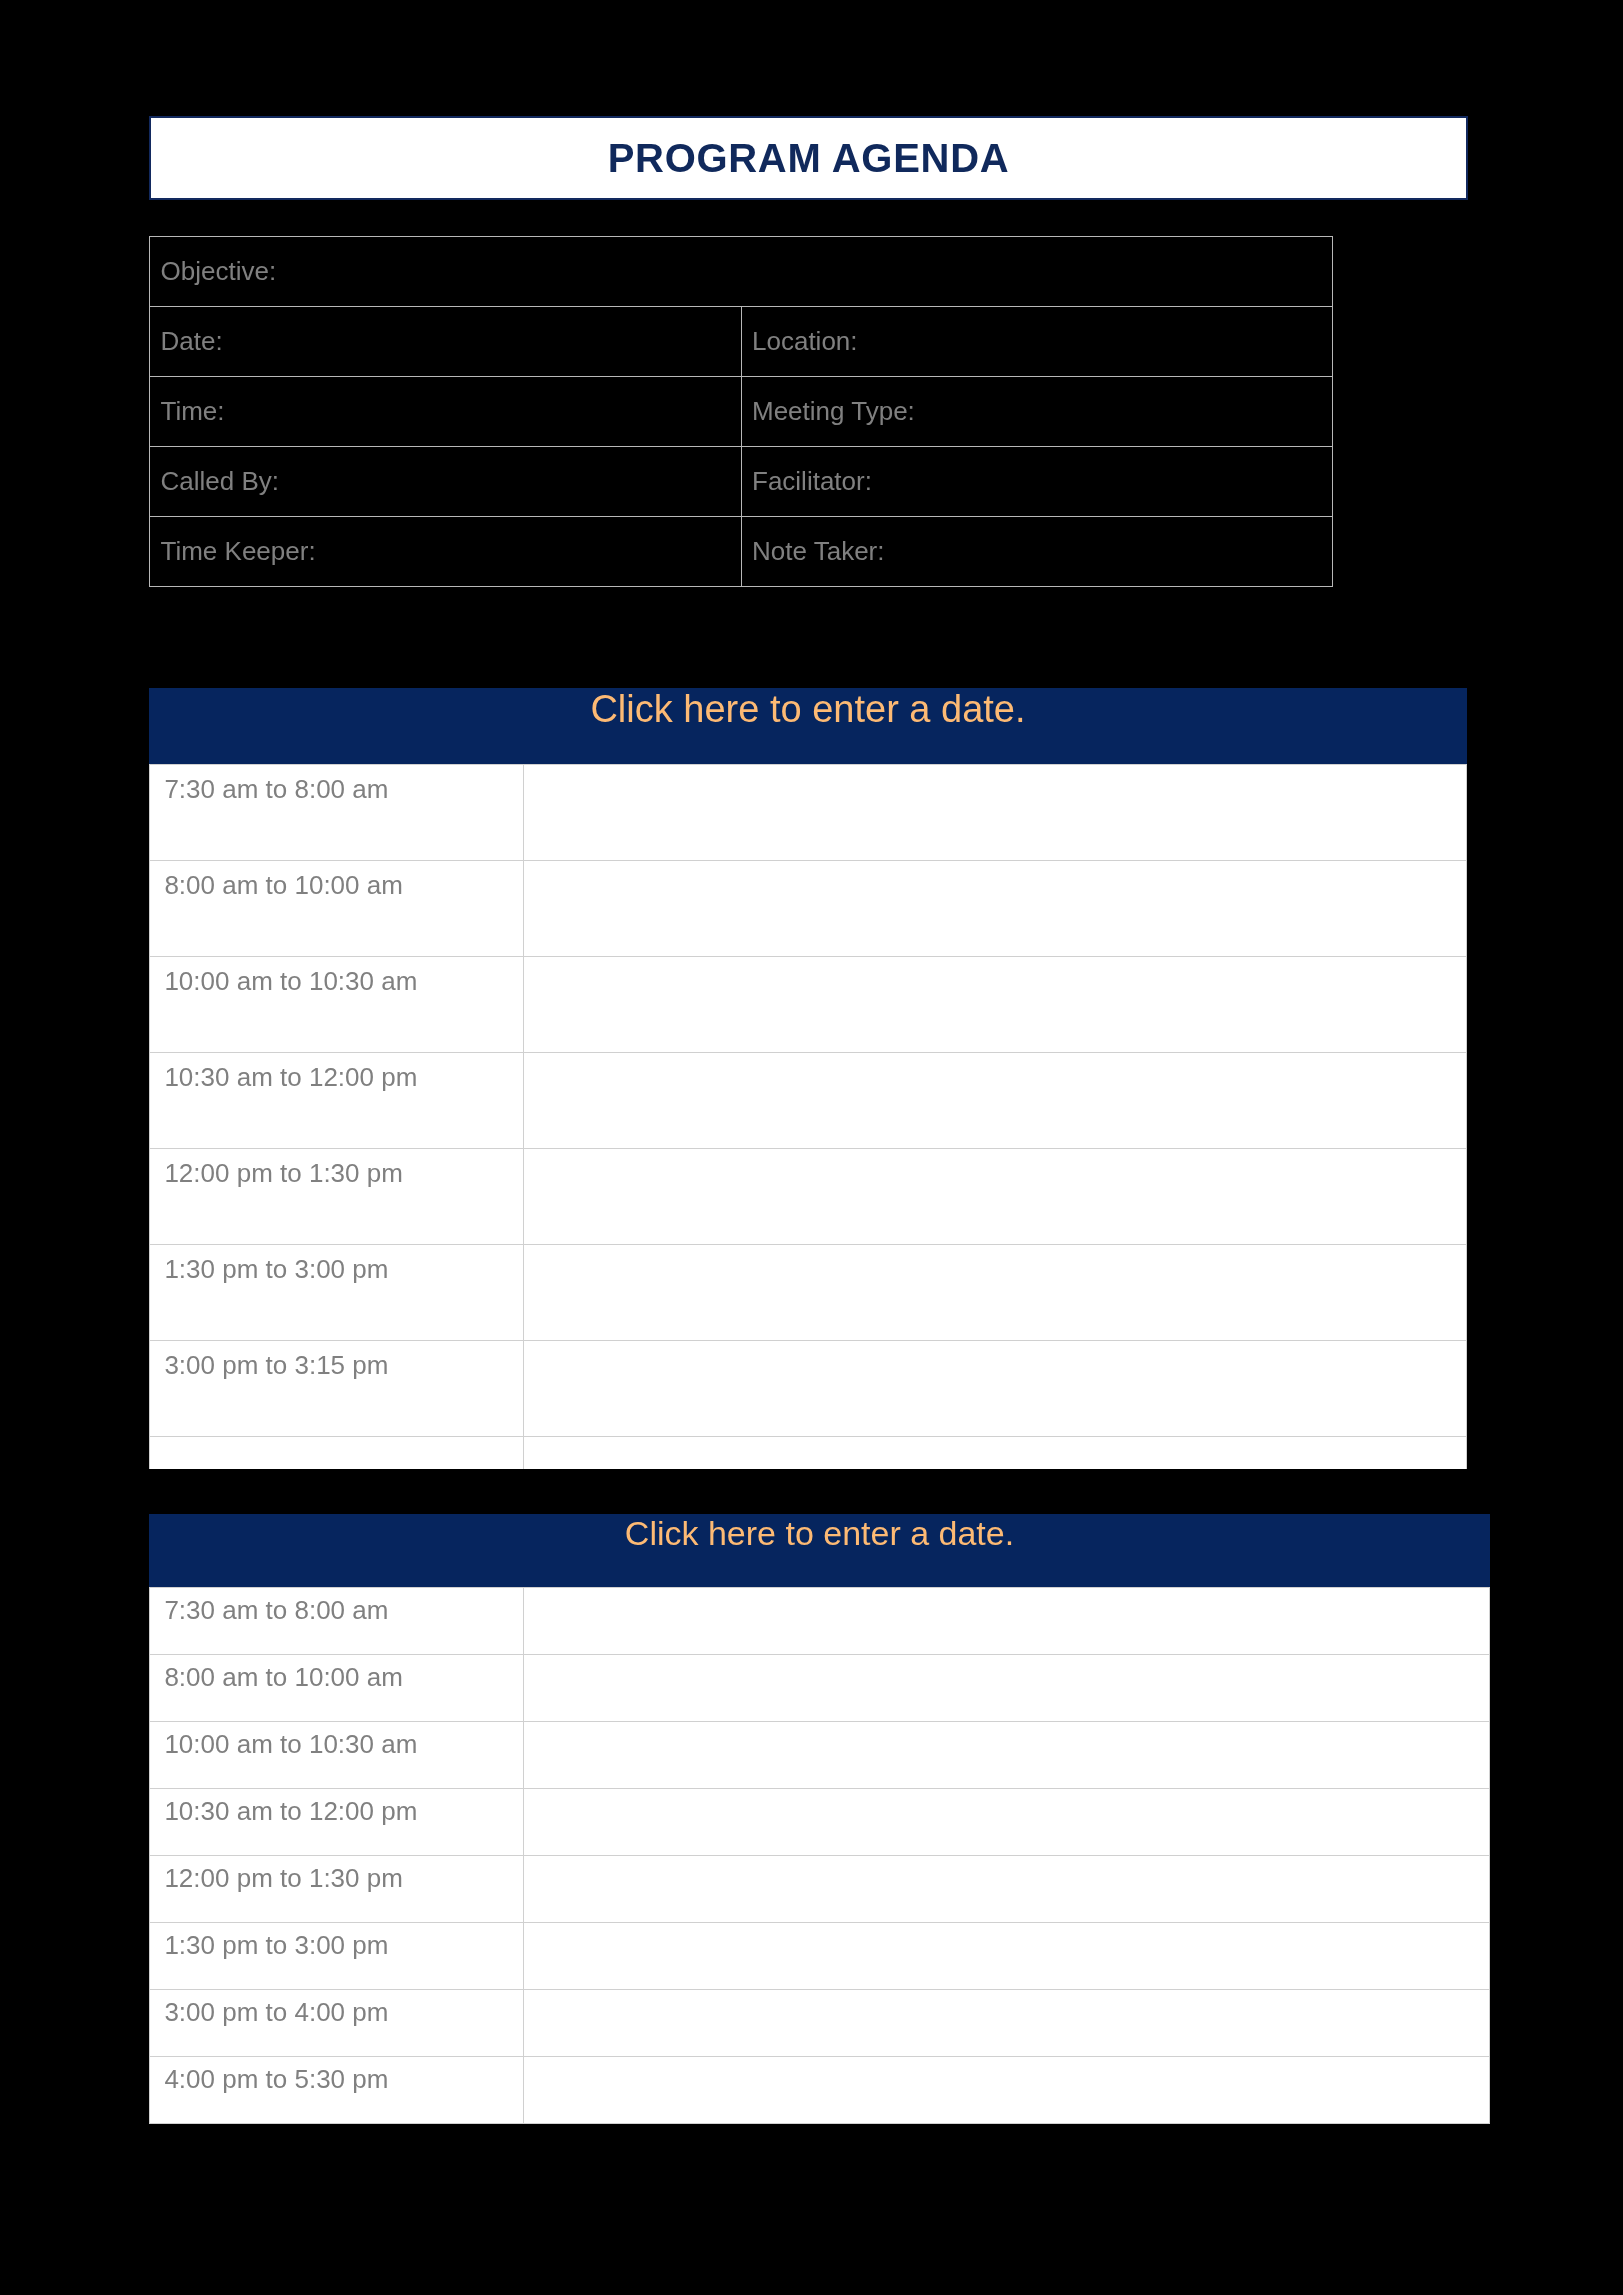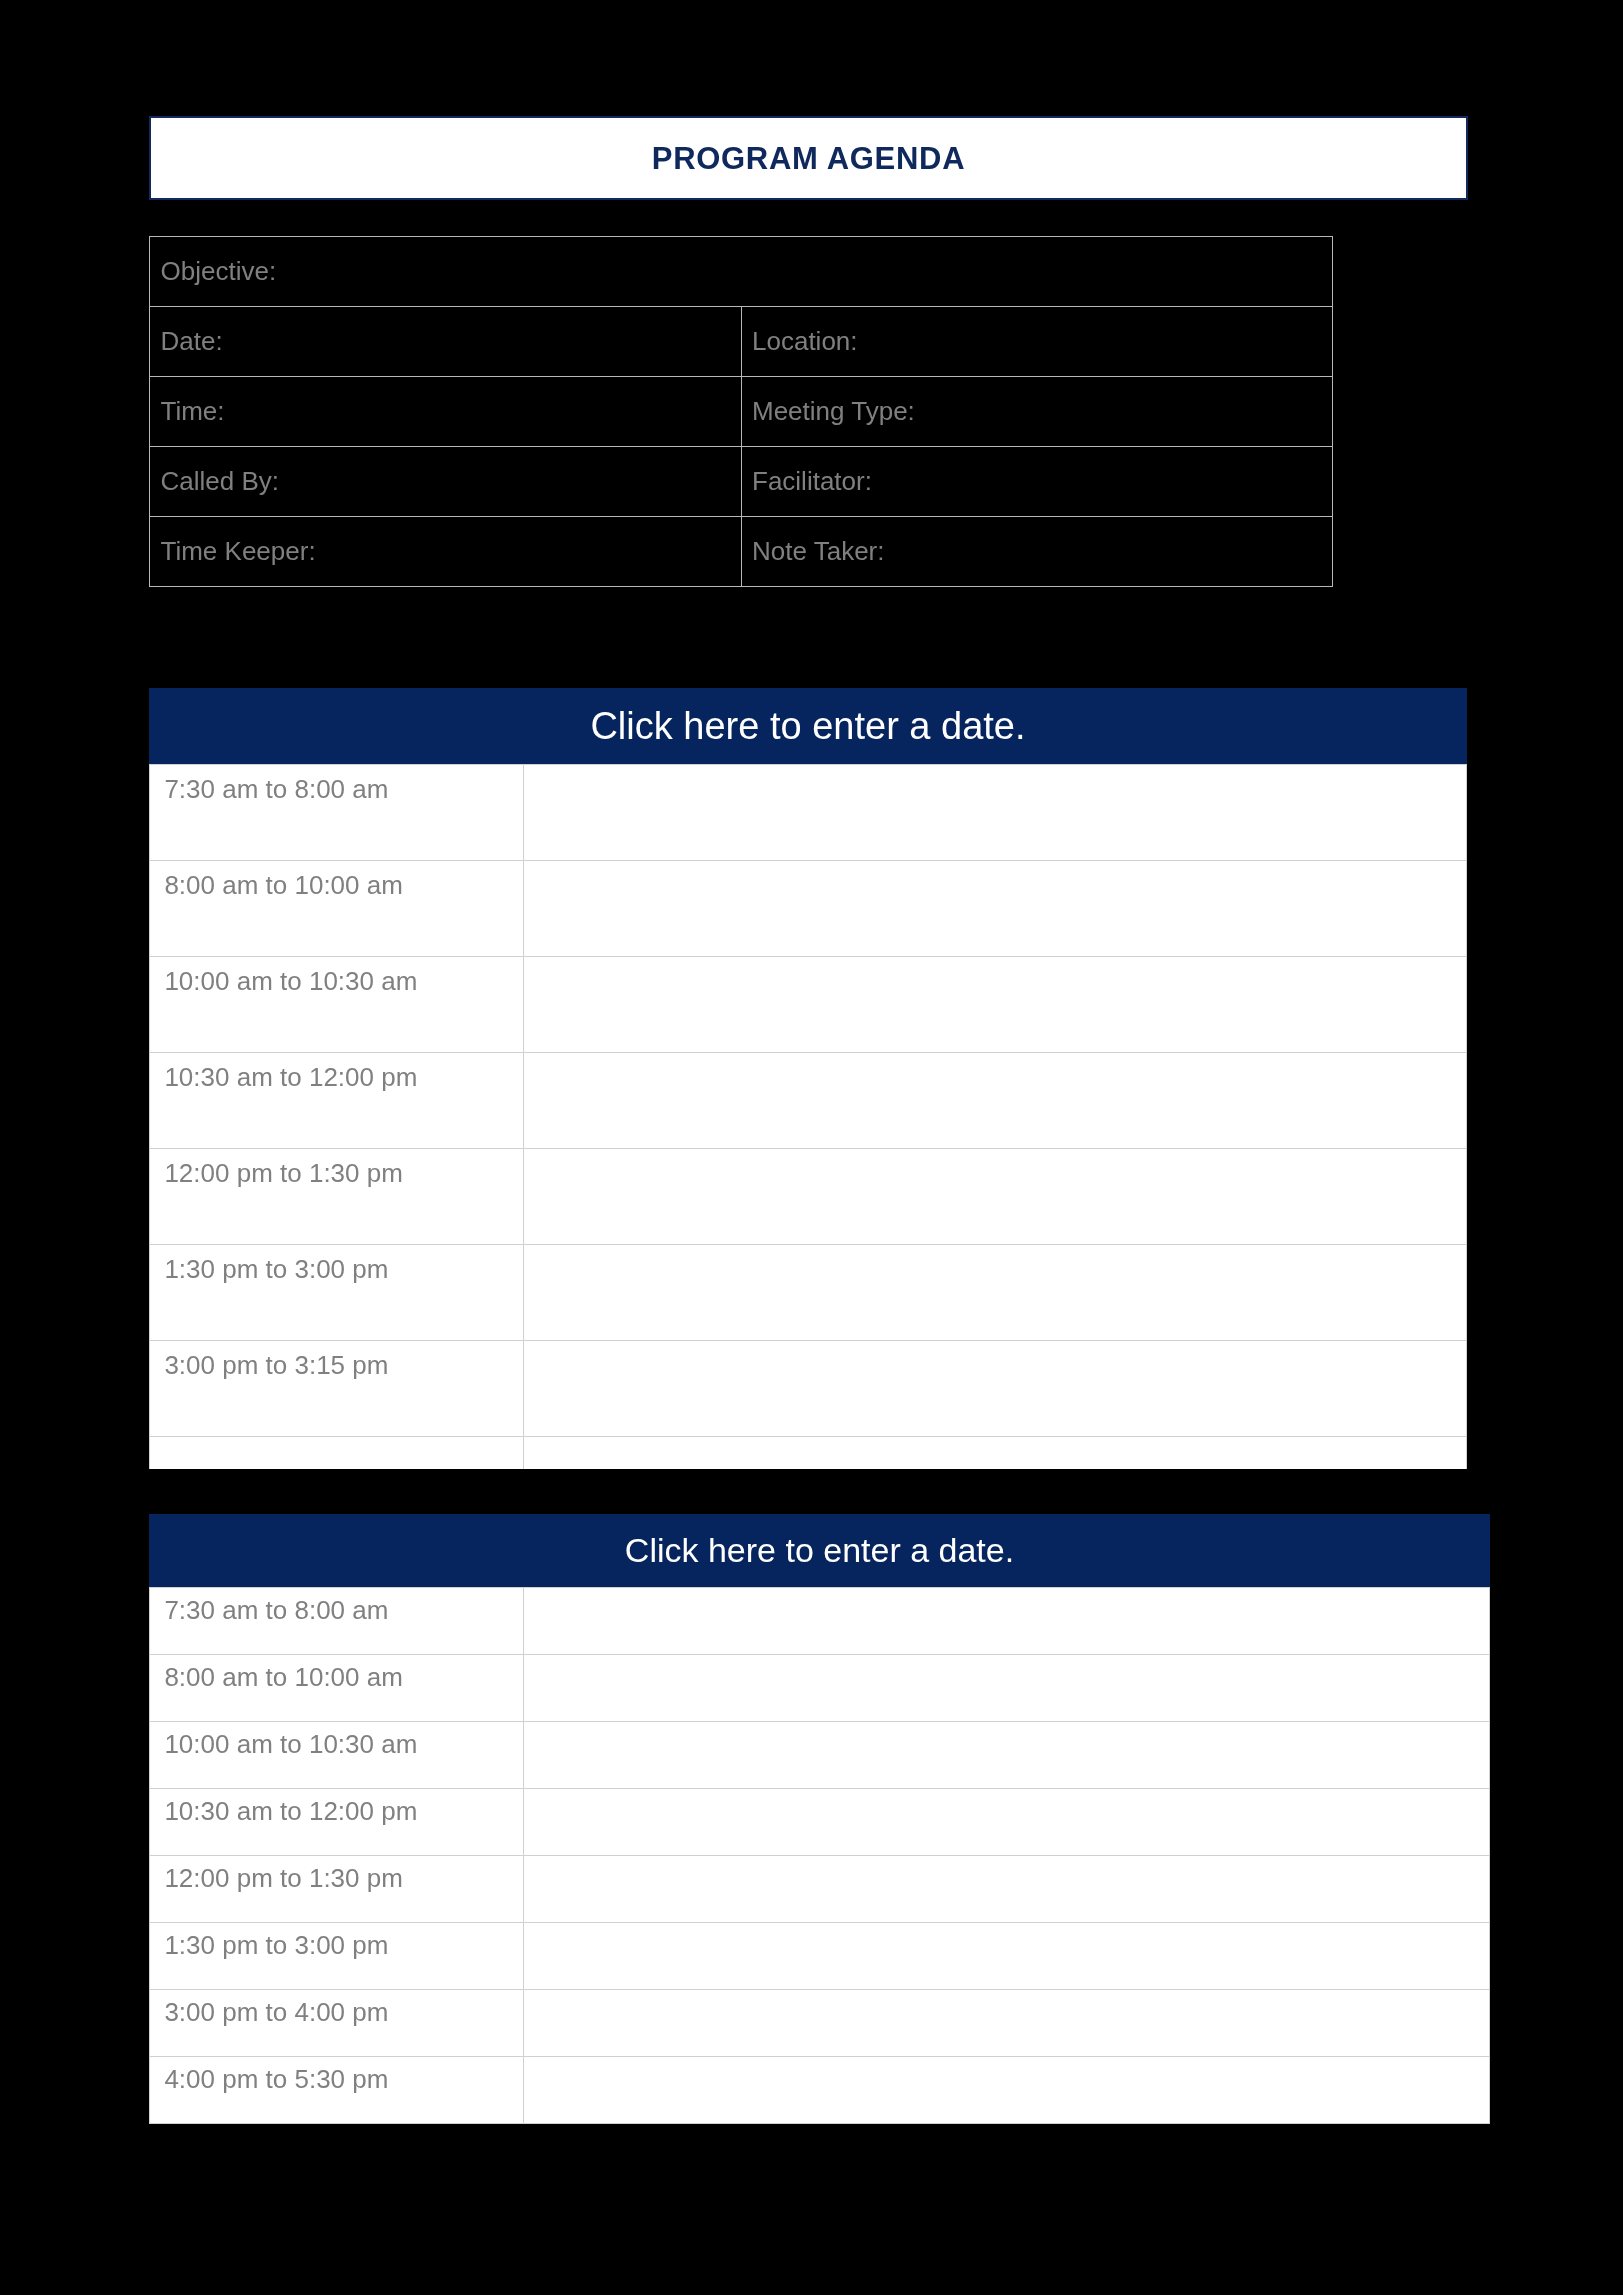--- a/index.html
+++ b/index.html
@@ -24,21 +24,21 @@
     height: 84px;
     background: #ffffff;
     border: 2px solid #12295e;
     box-sizing: border-box;
     display: flex;
     align-items: center;
     justify-content: center;
   }
   .title-text {
     color: #10295c;
-    font-size: 31px;
+    font-size: 40px;
     font-weight: bold;
     letter-spacing: 0.7px;
     line-height: 1;
   }
 
   
   .info-table {
     position: absolute;
     left: 149px;
     top: 236px;
@@ -55,23 +55,22 @@
     vertical-align: middle;
     background: #000000;
   }
   .info-table td.half { width: 50%; }
 
   
   .date-banner {
     position: absolute;
     background: #06255e;
     display: flex;
-    align-items: center;
     justify-content: center;
-    color: #ffffff;
+    color: #fdba74;
     box-sizing: border-box;
   }
   .date-banner-1 {
     left: 149px;
     top: 688px;
     width: 1318px;
     height: 76px;
     font-size: 38px;
   }
   .date-banner-2 {

